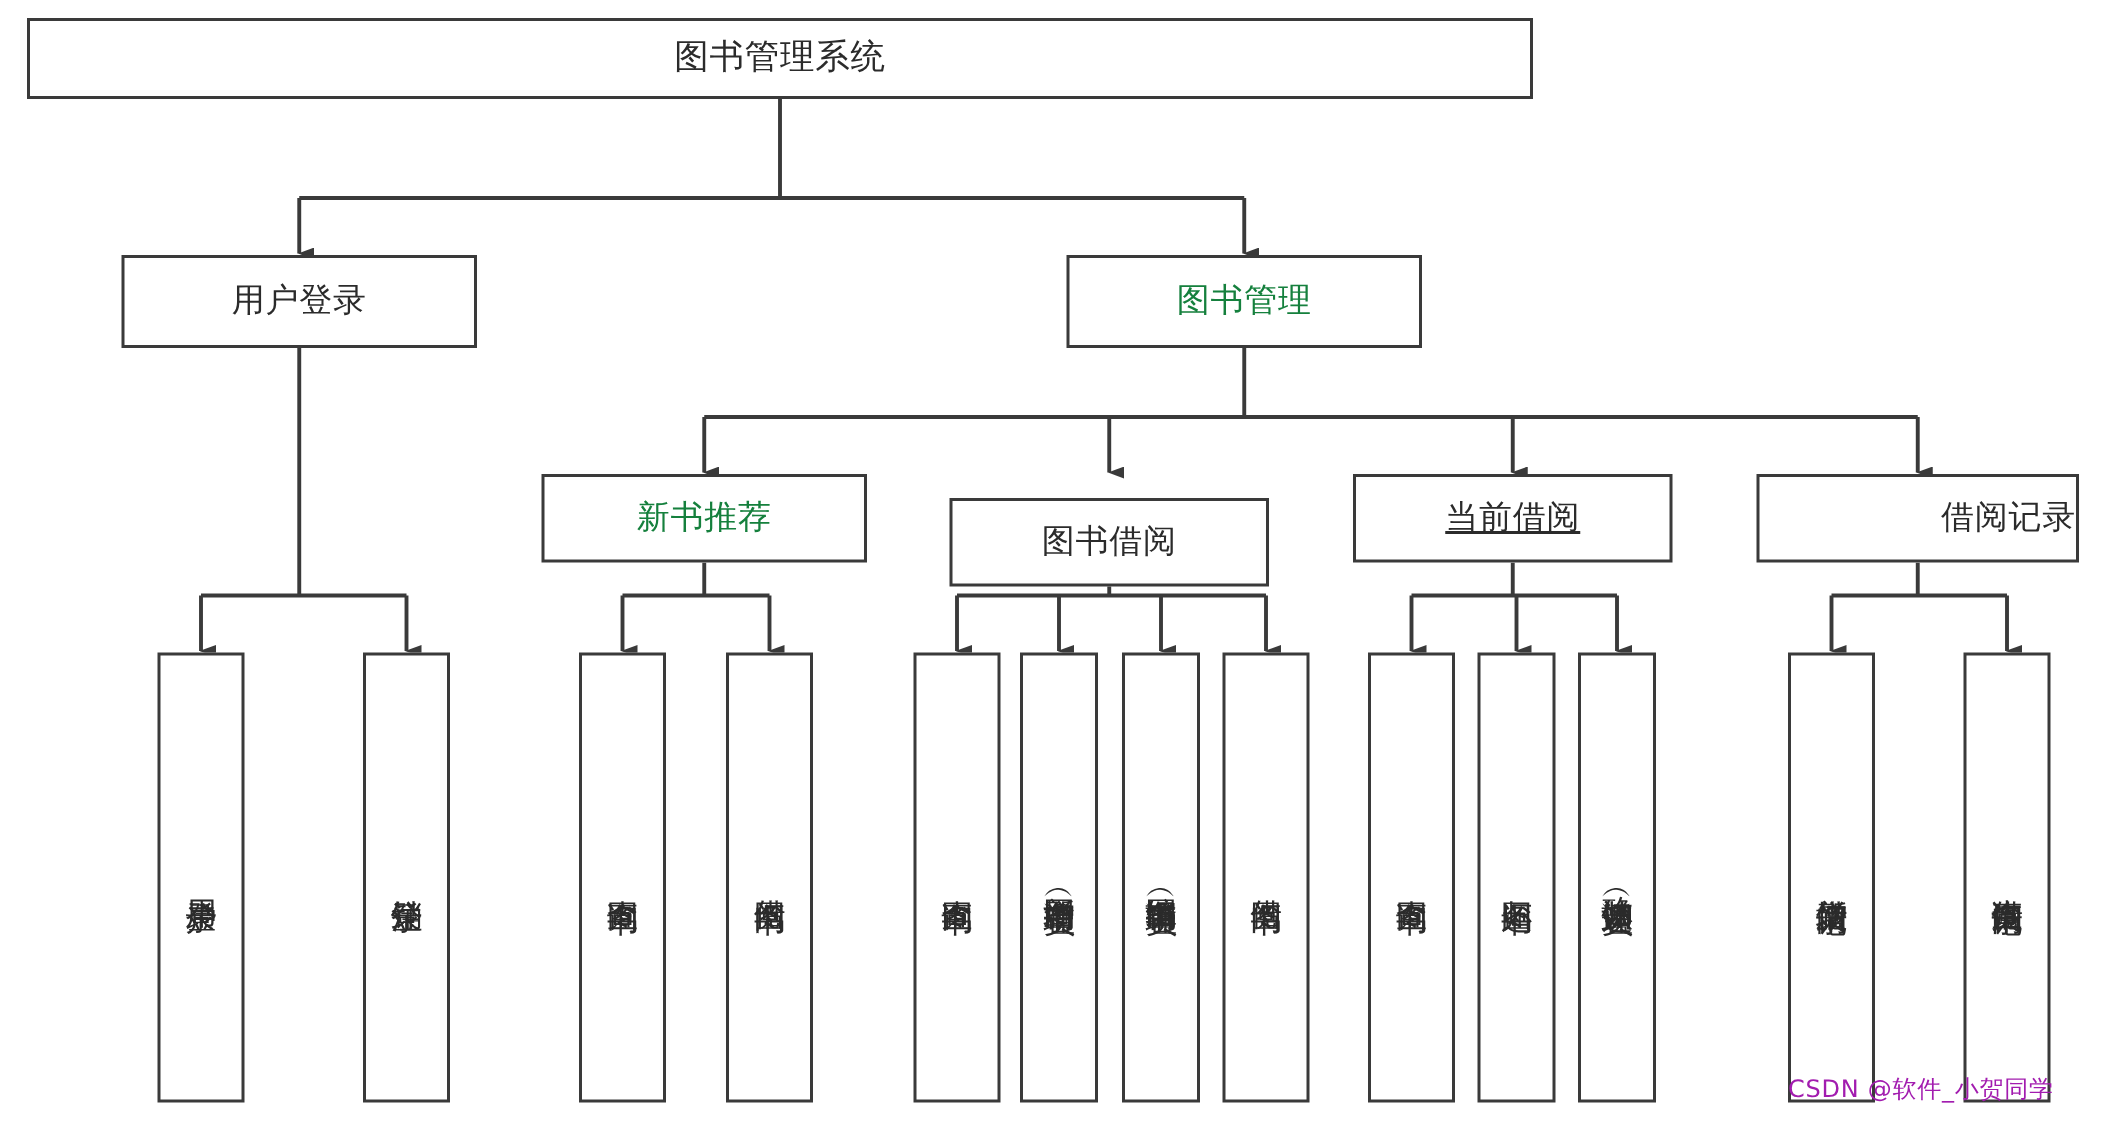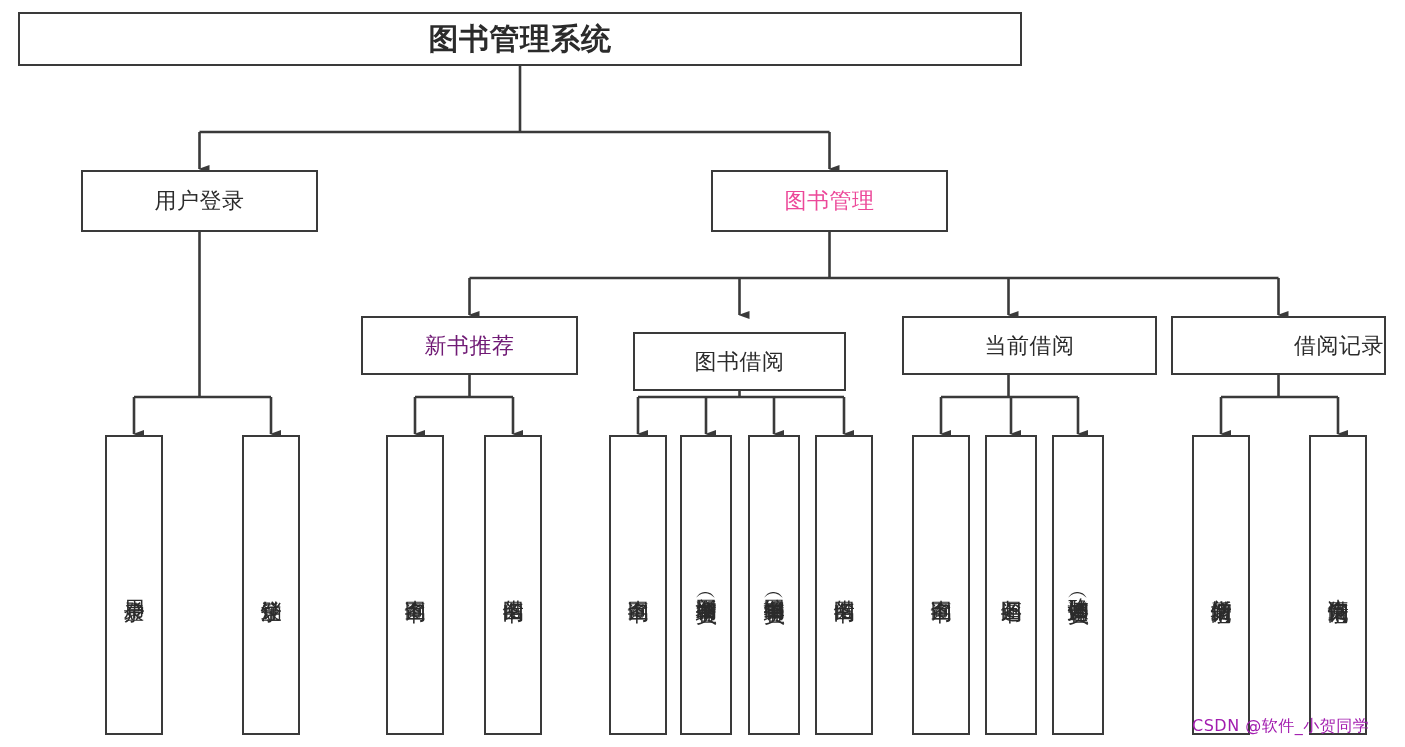--- a/index.html
+++ b/index.html
@@ -46,21 +46,21 @@
   }
   .node.vertical .label {
     writing-mode: vertical-rl;
     text-orientation: upright;
     font-size: 21px;
     line-height: 1.25;
     letter-spacing: 1px;
     white-space: normal;
     max-height: 100%;
   }
-  .node.root .label { font-size: 30px; font-weight: bold; }
+  .node.root .label { font-size: 23px; }
   .watermark {
     position: absolute;
     font-size: 16px;
     color: #bdbdbd;
     white-space: nowrap;
     letter-spacing: 0.5px;
   }
 </style>
 </head>
 <body>
@@ -111,29 +111,29 @@
   </svg>
 
   <div id="node-layer">
       <div class="node root" style="left: 18px; top: 12px; width: 1004px; height: 54px; border-color: rgb(58, 58, 58);">
         <span class="label" style="color: rgb(43, 43, 43);">图书管理系统</span>
       </div>
       <div class="node" style="left: 81px; top: 170px; width: 237px; height: 62px; border-color: rgb(58, 58, 58);">
         <span class="label" style="color: rgb(43, 43, 43);">用户登录</span>
       </div>
       <div class="node" style="left: 711px; top: 170px; width: 237px; height: 62px; border-color: rgb(58, 58, 58);">
-        <span class="label" style="color: #ec4899;">图书管理</span>
+        <span class="label" style="color: #15803d;">图书管理</span>
       </div>
       <div class="node" style="left: 361px; top: 316px; width: 217px; height: 59px; border-color: rgb(58, 58, 58);">
-        <span class="label" style="color: #701a75;">新书推荐</span>
+        <span class="label" style="color: #15803d;">新书推荐</span>
       </div>
       <div class="node" style="left: 633px; top: 316px; width: 213px; height: 59px; border-color: rgb(58, 58, 58); margin-top: 16px;">
         <span class="label" style="color: rgb(43, 43, 43);">图书借阅</span>
       </div>
-      <div class="node" style="left: 902px; top: 316px; width: 255px; height: 59px; border-color: rgb(58, 58, 58);">
+      <div class="node" style="left: 902px; top: 316px; width: 213px; height: 59px; border-color: rgb(58, 58, 58); text-decoration: underline;">
         <span class="label" style="color: rgb(43, 43, 43);">当前借阅</span>
       </div>
       <div class="node" style="left: 1171px; top: 316px; width: 215px; height: 59px; border-color: rgb(58, 58, 58); justify-content: flex-end;">
         <span class="label" style="color: rgb(43, 43, 43);">借阅记录</span>
       </div>
       <div class="node vertical" style="left: 105px; top: 435px; width: 58px; height: 300px; border-color: rgb(58, 58, 58);">
         <span class="label" style="color: rgb(43, 43, 43);">用户登录</span>
       </div>
       <div class="node vertical" style="left: 242px; top: 435px; width: 58px; height: 300px; border-color: rgb(58, 58, 58);">
         <span class="label" style="color: rgb(43, 43, 43);">注销登录</span>

